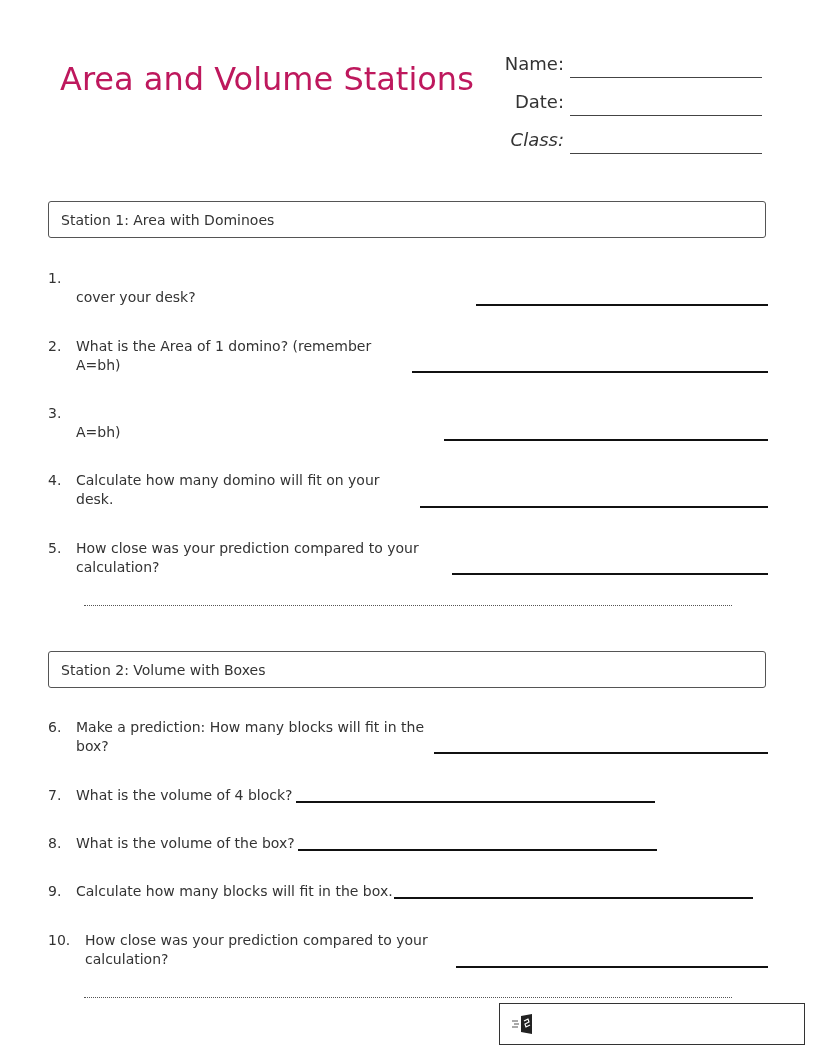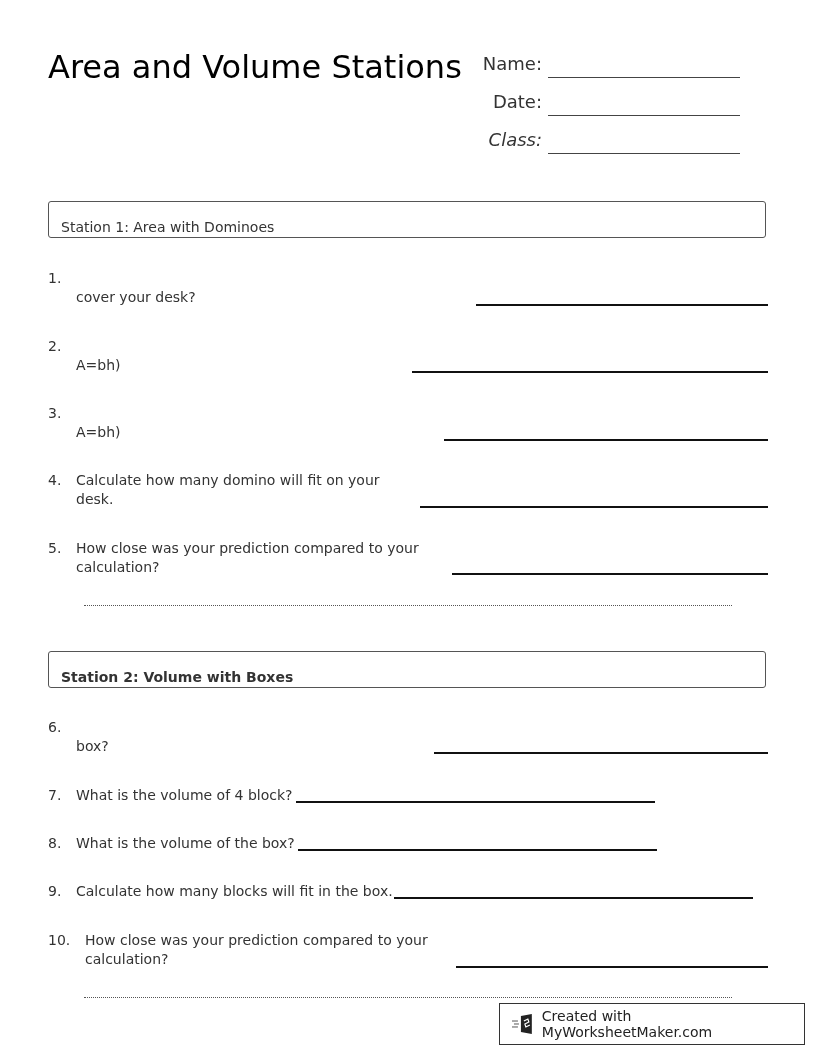--- a/index.html
+++ b/index.html
@@ -1,25 +1,25 @@
 <!DOCTYPE html>
 <html><head>
   <meta charset="utf-8">
   <style>
     html, body { margin: 0; padding: 0; background: #ffffff; }
     body { width: 816px; height: 1056px; position: relative; overflow: hidden;
            font-family: "DejaVu Sans", sans-serif; color: #2a2a2a; }
     .title { position: absolute; left: 48px; top: 48px; font-size: 32px; font-weight: normal;
-             letter-spacing: 0px; color: #000000; margin: 0; }
-    .info-row { position: absolute; left: 462px; width: 278px; height: 30px; }
+             letter-spacing: 0px; color: #be185d; margin: 12px; }
+    .info-row { position: absolute; left: 484px; width: 278px; height: 30px; }
     .info-label { position: absolute; right: 198px; bottom: 4px; font-size: 18px; color: #333; }
     .info-line { position: absolute; left: 86px; right: 0; bottom: 0; border-bottom: 1.5px solid #444; height: 0; }
     .station-box { position: absolute; left: 48px; width: 718px; height: 37px; border: 1.5px solid #555;
                    border-radius: 3px; box-sizing: border-box; }
-    .station-box span { position: absolute; left: 12px; top: 10px; font-size: 14px; color: #333; margin-top: 7px; }
+    .station-box span { position: absolute; left: 12px; top: 10px; font-size: 14px; color: #333; }
     .q { position: absolute; left: 48px; width: 720px; font-size: 14px; color: #333; line-height: 19px; }
     .q .num { position: absolute; left: 0; top: 0; }
     .q .txt { position: absolute; left: 28px; top: 0; }
     .q.two .txt { left: 37px; }
     .ans-line { position: absolute; height: 0; border-bottom: 2px solid #111; }
     .dotted { position: absolute; left: 84px; width: 648px; height: 0; border-bottom: 1px dotted #555; }
     .footer { position: absolute; left: 499px; top: 1003px; width: 306px; height: 42px;
               border: 1.5px solid #333; box-sizing: border-box; display: flex; align-items: center; }
     .footer .icon { width: 24px; height: 22px; margin-left: 12px; margin-right: 6px; }
     .footer .ftxt { font-size: 14px; color: #222; }
@@ -47,21 +47,21 @@
 </div>
 
 <div class="q" style="top:269px;">
   <span class="num">1.</span>
   <span class="txt"><br><span>cover your desk?</span></span>
 </div>
 <div class="ans-line" style="left:476px; width:292px; top:304px;"></div>
 
 <div class="q" style="top:337px;">
   <span class="num">2.</span>
-  <span class="txt"><br><span>A=bh)</span></span>
+  <span class="txt"><span>What is the Area of 1 domino? (remember</span><br><span>A=bh)</span></span>
 </div>
 <div class="ans-line" style="left:412px; width:356px; top:371px;"></div>
 
 <div class="q" style="top:404px;">
   <span class="num">3.</span>
   <span class="txt"><br><span>A=bh)</span></span>
 </div>
 <div class="ans-line" style="left:444px; width:324px; top:439px;"></div>
 
 <div class="q" style="top:471px;">
@@ -71,27 +71,27 @@
 <div class="ans-line" style="left:420px; width:348px; top:506px;"></div>
 
 <div class="q" style="top:539px;">
   <span class="num">5.</span>
   <span class="txt"><span>How close was your prediction compared to your</span><br><span>calculation?</span></span>
 </div>
 <div class="ans-line" style="left:452px; width:316px; top:573px;"></div>
 
 <div class="dotted" style="top:605px;"></div>
 
-<div class="station-box" style="top:651px;font-weight:bold;">
+<div class="station-box" style="top:651px;">
   <span>Station 2: Volume with Boxes</span>
 </div>
 
 <div class="q" style="top:718px;">
   <span class="num">6.</span>
-  <span class="txt"><br><span>box?</span></span>
+  <span class="txt"><span>Make a prediction: How many blocks will fit in the</span><br><span>box?</span></span>
 </div>
 <div class="ans-line" style="left:434px; width:334px; top:752px;"></div>
 
 <div class="q" style="top:786px;">
   <span class="num">7.</span>
   <span class="txt">What is the volume of 4 block?</span>
 </div>
 <div class="ans-line" style="left:296px; width:359px; top:801px;"></div>
 
 <div class="q" style="top:834px;">
@@ -115,14 +115,13 @@
 <div class="dotted" style="top:997px;"></div>
 
 <div class="footer">
   <svg class="icon" viewBox="0 0 24 22">
     <line x1="0" y1="8" x2="6" y2="8" stroke="#555" stroke-width="1"></line>
     <line x1="2" y1="11" x2="7" y2="11" stroke="#555" stroke-width="1"></line>
     <line x1="0" y1="14" x2="6" y2="14" stroke="#555" stroke-width="1"></line>
     <polygon points="9,3 20,1 20,21 9,19" fill="#222"></polygon>
     <path d="M12 8 L16 6 L17 9 L13 11 L14 14 L18 12" stroke="#fff" stroke-width="1.2" fill="none"></path>
   </svg>
-  <span class="ftxt">Created with MyWorksheetMaker.com</span>
 </div>
 
 </body></html>

